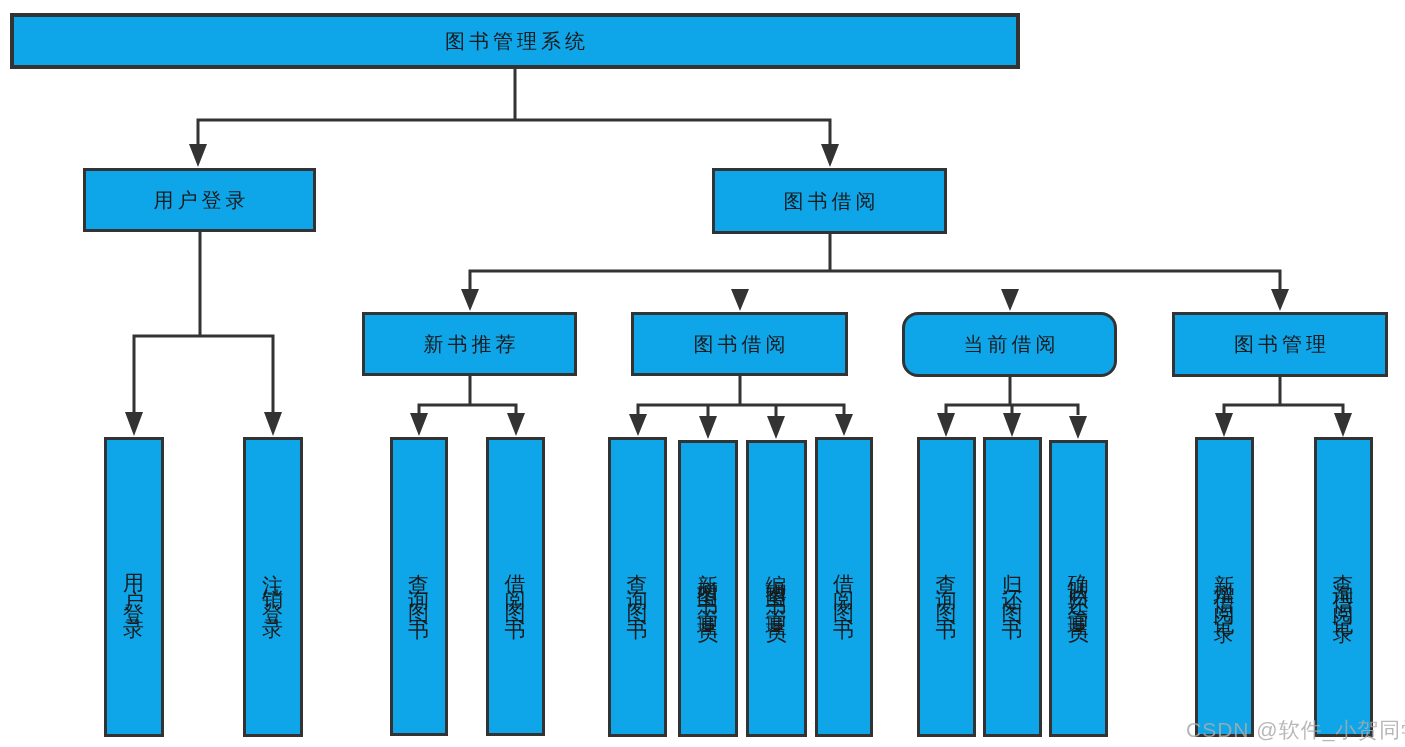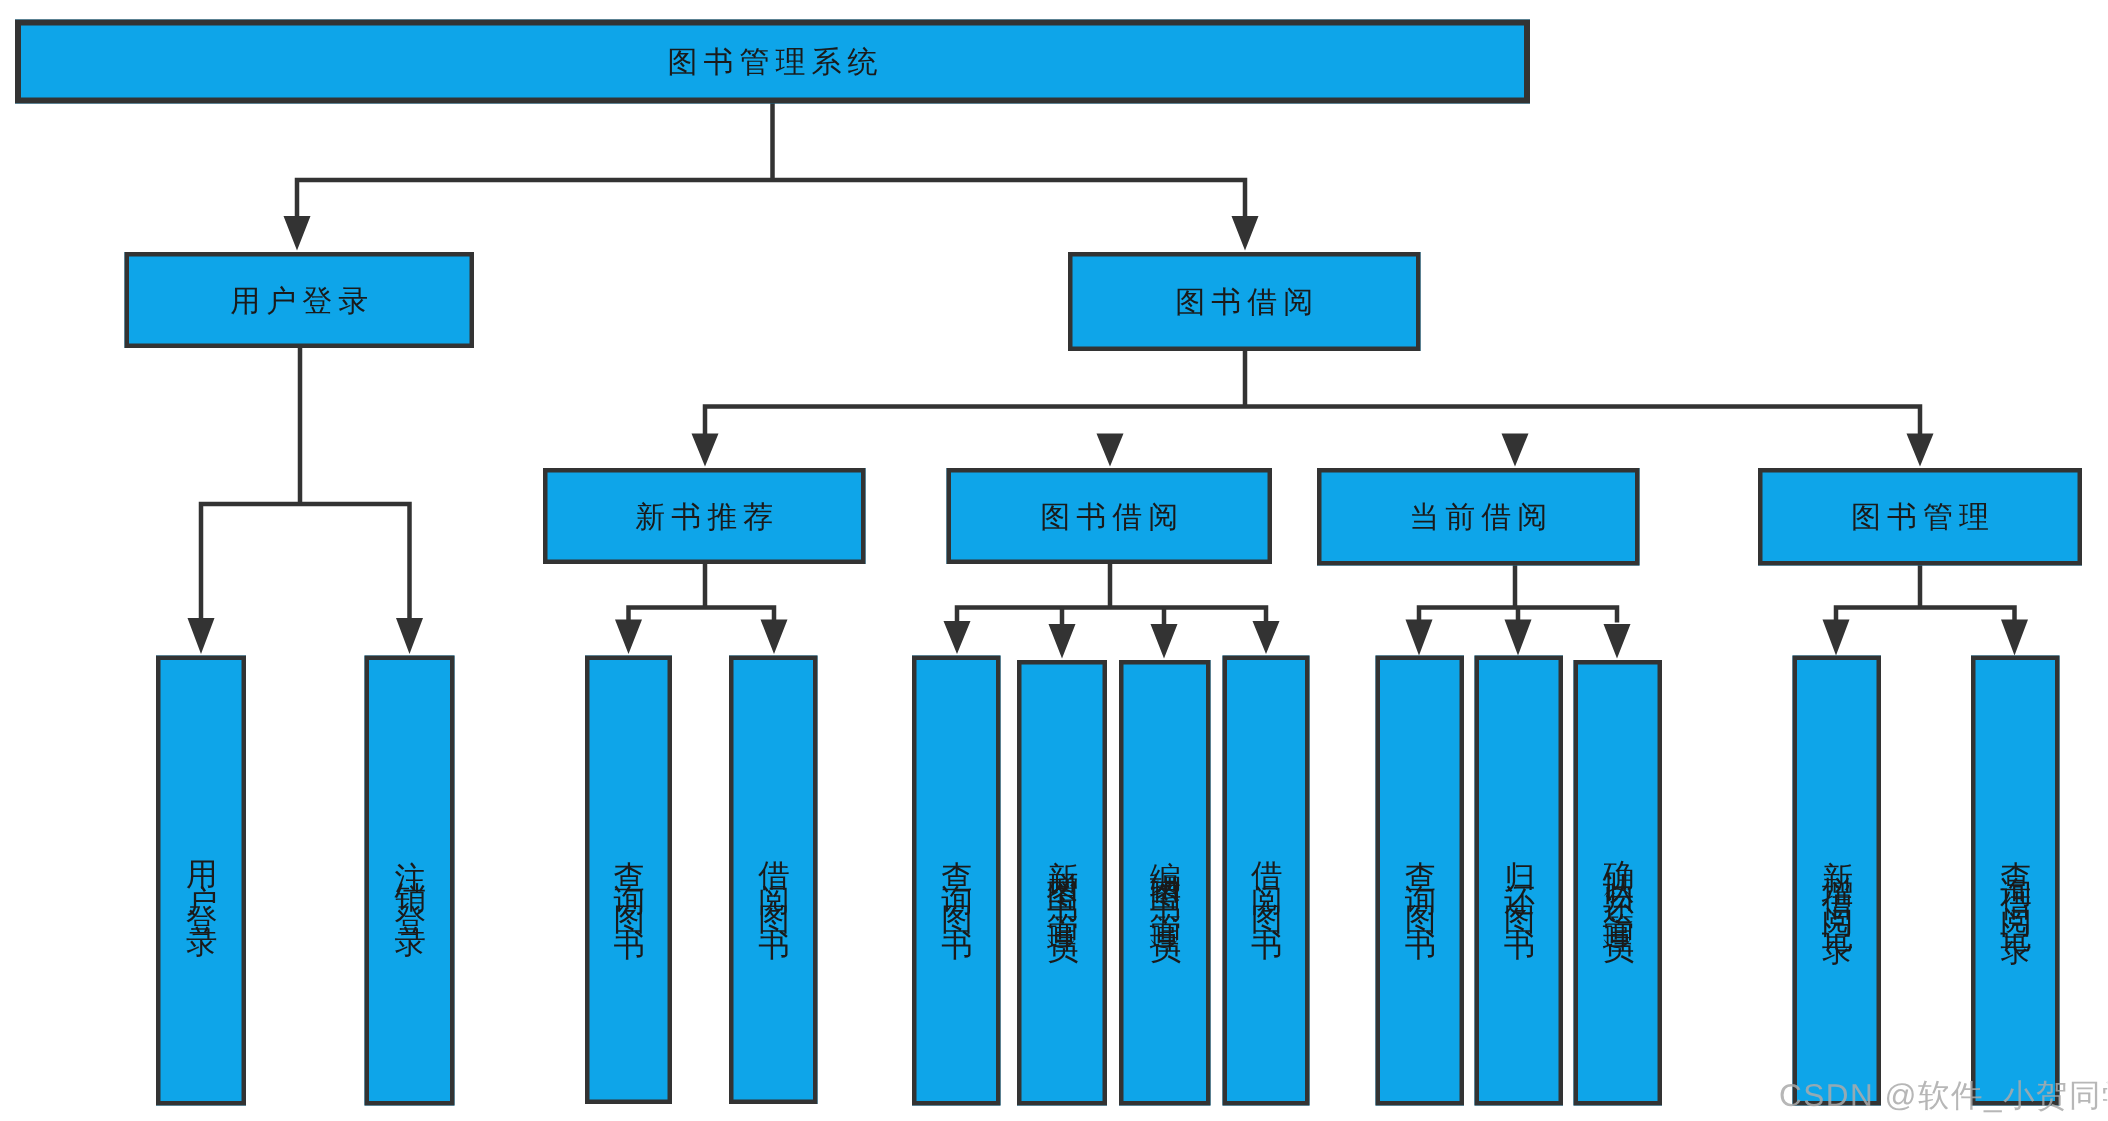--- a/index.html
+++ b/index.html
@@ -76,21 +76,21 @@
   <div class="node" style="left:712px;top:168px;width:235px;height:66px;">
     <span class="hlabel">图书借阅</span>
   </div>
 
   <div class="node" style="left:362px;top:312px;width:215px;height:64px;">
     <span class="hlabel">新书推荐</span>
   </div>
   <div class="node" style="left:631px;top:312px;width:217px;height:64px;text-align:center;">
     <span class="hlabel">图书借阅</span>
   </div>
-  <div class="node" style="left:878px;top:312px;width:215px;height:65px;">
+  <div class="node" style="left:902px;top:312px;width:215px;height:65px;border-radius:16px;">
     <span class="hlabel">当前借阅</span>
   </div>
   <div class="node" style="left:1172px;top:312px;width:216px;height:65px;">
     <span class="hlabel">图书管理</span>
   </div>
 
   <div class="node leaf" style="left:104px;top:437px;width:60px;height:300px;">
     <span class="vlabel p4">用户登录</span>
   </div>
   <div class="node leaf" style="left:243px;top:437px;width:60px;height:300px;">

